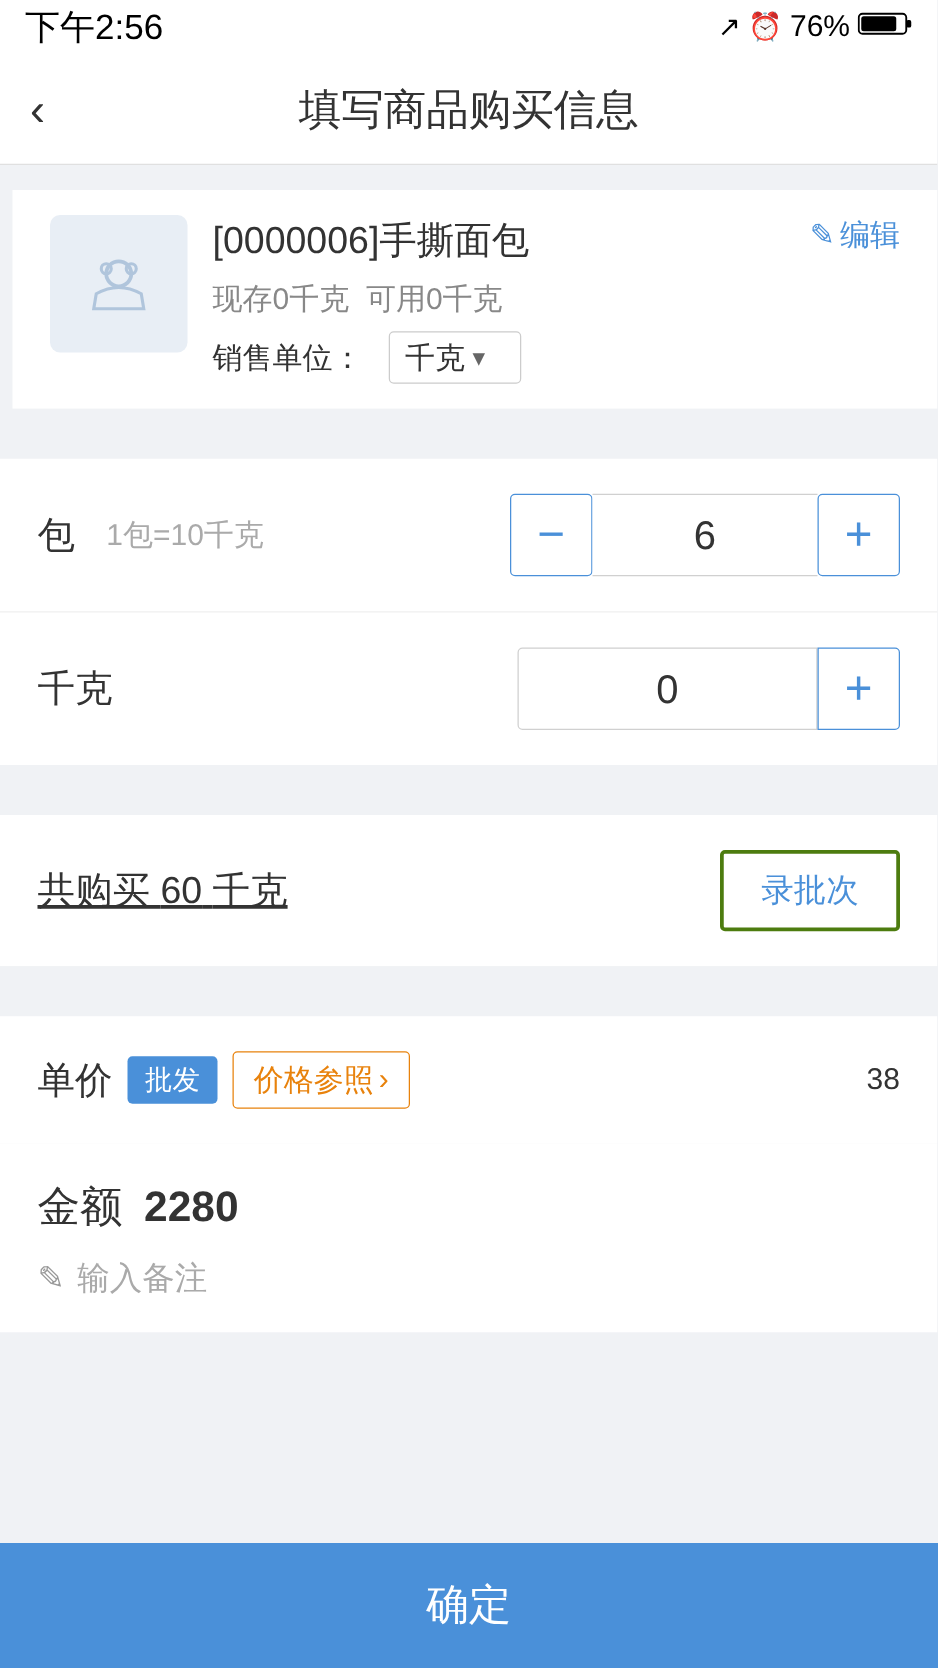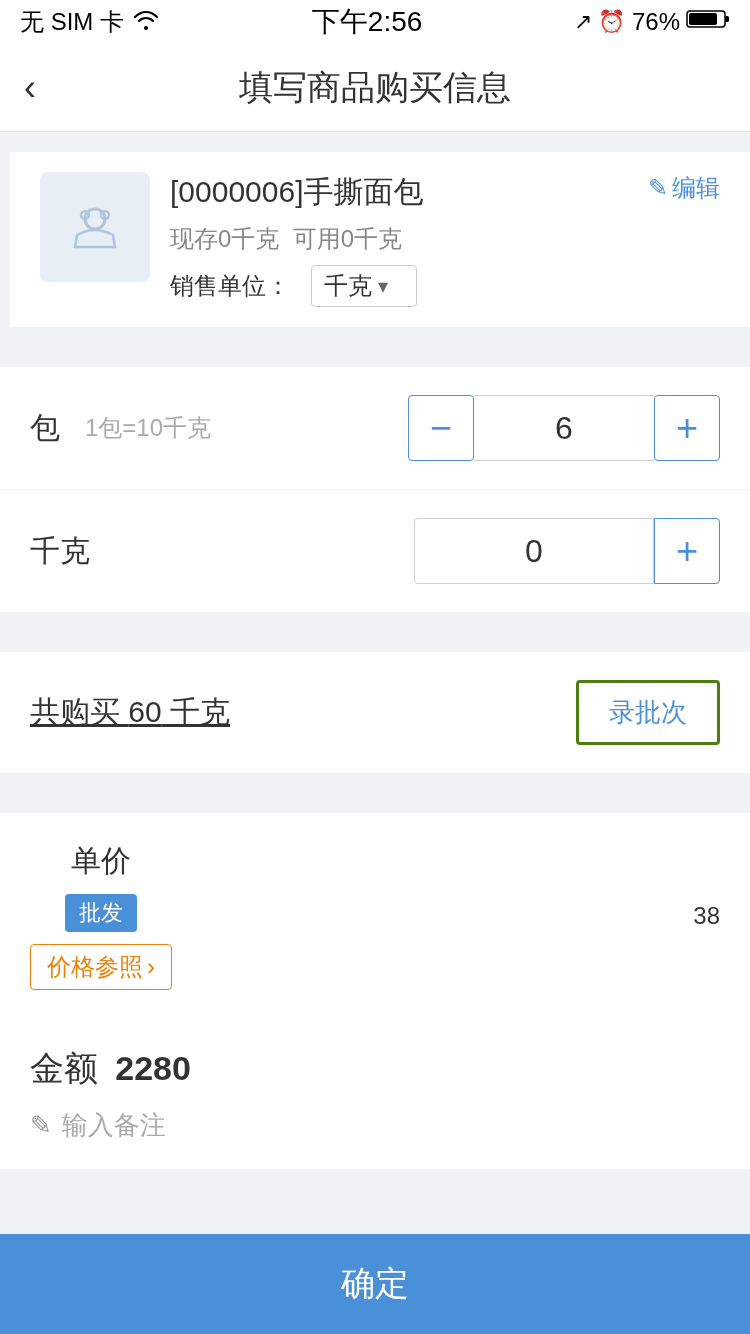--- a/index.html
+++ b/index.html
@@ -232,21 +232,20 @@
     }
     .price-row {
       display: flex;
       align-items: center;
       justify-content: space-between;
     }
     .price-left {
       display: flex;
       align-items: center;
       gap: 12px;
-      flex-direction: column;
     }
     .price-label {
       font-size: 30px;
       color: #333;
     }
     .price-tag {
       background: #4a90d9;
       color: #fff;
       font-size: 22px;
       padding: 4px 14px;
@@ -323,30 +322,20 @@
     .page-content {
       padding-bottom: 100px;
     }
   </style>
 </head>
 <body>
 
 <div class="page-content">
 
   <div class="status-bar">
-    <div class="status-left">
-      <span>无 SIM 卡</span>
-      <span>
-        <svg width="28" height="20" viewBox="0 0 28 20" fill="none">
-          <path d="M14 16a2 2 0 1 1 0 4 2 2 0 0 1 0-4z" fill="#000"></path>
-          <path d="M7 11c1.9-1.9 4.4-3 7-3s5.1 1.1 7 3" stroke="#000" stroke-width="2.2" fill="none" stroke-linecap="round"></path>
-          <path d="M3 7c3-3 7.1-5 11-5s8 2 11 5" stroke="#000" stroke-width="2.2" fill="none" stroke-linecap="round"></path>
-        </svg>
-      </span>
-    </div>
     <div class="status-center">下午2:56</div>
     <div class="status-right">
       <span style="font-size:22px;">↗</span>
       <span style="font-size:22px;">⏰</span>
       <span>76%</span>
       <span>
         <svg width="44" height="22" viewBox="0 0 44 22">
           <rect x="1" y="3" width="38" height="16" rx="3" ry="3" stroke="#000" stroke-width="1.5" fill="none"></rect>
           <rect x="39" y="8" width="4" height="6" rx="1.5" fill="#000"></rect>
           <rect x="3" y="5" width="28" height="12" rx="2" fill="#000"></rect>

